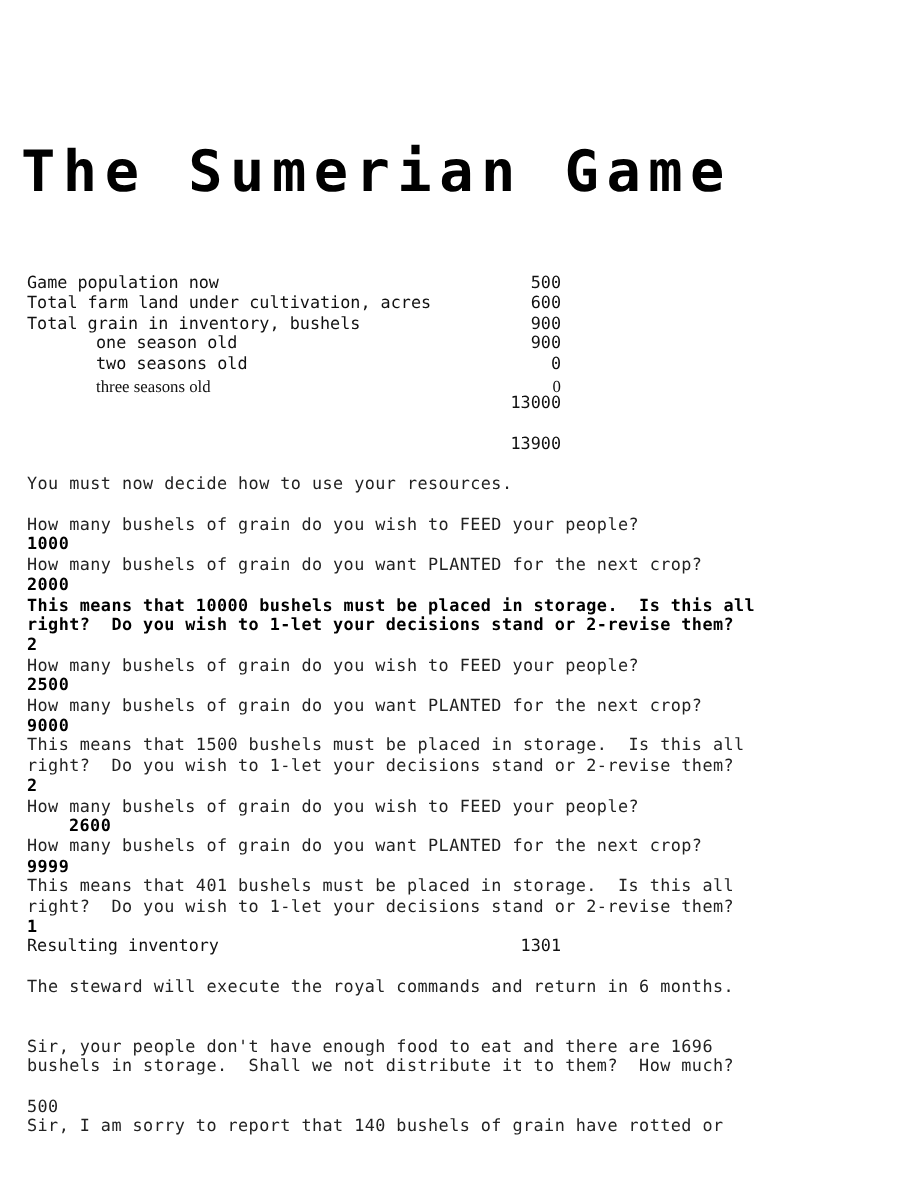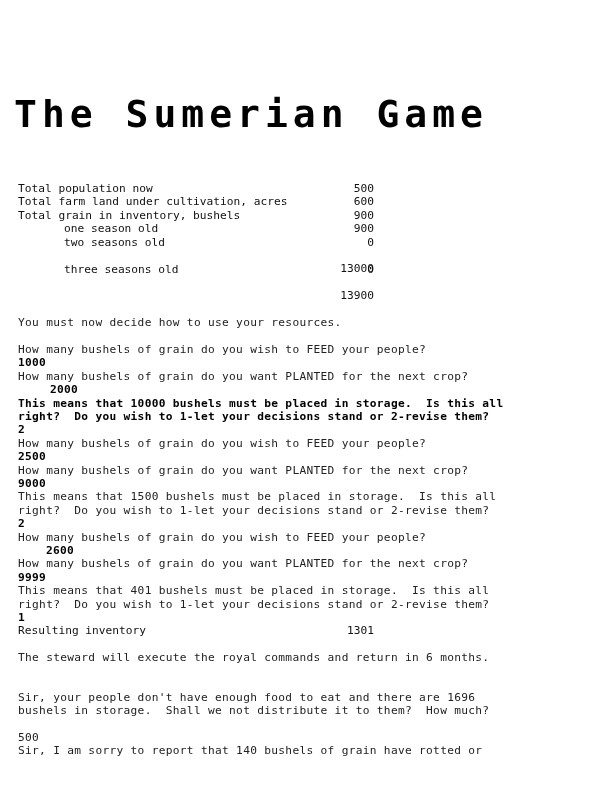--- a/index.html
+++ b/index.html
@@ -26,58 +26,58 @@
   .stat-row .lbl { position: absolute; left: 0; white-space: pre; }
   .stat-row .val { position: absolute; right: 0; text-align: right; }
 </style>
 </head>
 <body>
 
 <div class="title">The Sumerian Game</div>
 
 <div>
   <div class="stat-row" style="top:182px;">
-    <span class="lbl">Total population now</span>
+    <span class="lbl">Game population now</span>
     <span class="val">500</span>
   </div>
   <div class="stat-row" style="top:195.4px;">
     <span class="lbl">Total farm land under cultivation, acres</span>
     <span class="val">600</span>
   </div>
   <div class="stat-row" style="top:208.8px;">
     <span class="lbl">Total grain in inventory, bushels</span>
     <span class="val">900</span>
   </div>
   <div class="stat-row" style="top:222.2px;">
     <span class="lbl" style="left:46px;">one season old</span>
     <span class="val">900</span>
   </div>
   <div class="stat-row" style="top:235.6px;">
     <span class="lbl" style="left:46px;">two seasons old</span>
     <span class="val">0</span>
   </div>
-  <div class="stat-row" style="top:263px;">
+  <div class="stat-row" style="top:252px;font-family:Liberation Serif, serif;">
     <span class="lbl" style="left:46px;">three seasons old</span>
     <span class="val">0</span>
   </div>
   <div class="stat-row" style="top:262.4px;">
     <span class="val">13000</span>
   </div>
   <div class="stat-row" style="top:289px;">
     <span class="val">13900</span>
   </div>
 </div>
 
 <div class="txt" style="top:316px;">You must now decide how to use your resources.</div>
 
 <div>
   <div class="txt" style="top:343px;">How many bushels of grain do you wish to FEED your people?</div>
   <div class="txt bold" style="top:356.4px;">1000</div>
   <div class="txt" style="top:369.8px;">How many bushels of grain do you want PLANTED for the next crop?</div>
-  <div class="txt bold" style="top:383.2px;margin-left:32px;">2000</div>
+  <div class="txt bold" style="top:383.2px;">2000</div>
   <div class="txt bold" style="top:396.6px;">This means that 10000 bushels must be placed in storage.  Is this all</div>
   <div class="txt bold" style="top:410px;">right?  Do you wish to 1-let your decisions stand or 2-revise them?</div>
   <div class="txt bold" style="top:423.4px;">2</div>
   <div class="txt" style="top:436.8px;">How many bushels of grain do you wish to FEED your people?</div>
   <div class="txt bold" style="top:450.2px;">2500</div>
   <div class="txt" style="top:463.6px;">How many bushels of grain do you want PLANTED for the next crop?</div>
   <div class="txt bold" style="top:477px;">9000</div>
   <div class="txt" style="top:490.4px;">This means that 1500 bushels must be placed in storage.  Is this all</div>
   <div class="txt" style="top:503.8px;">right?  Do you wish to 1-let your decisions stand or 2-revise them?</div>
   <div class="txt bold" style="top:517.2px;">2</div>

